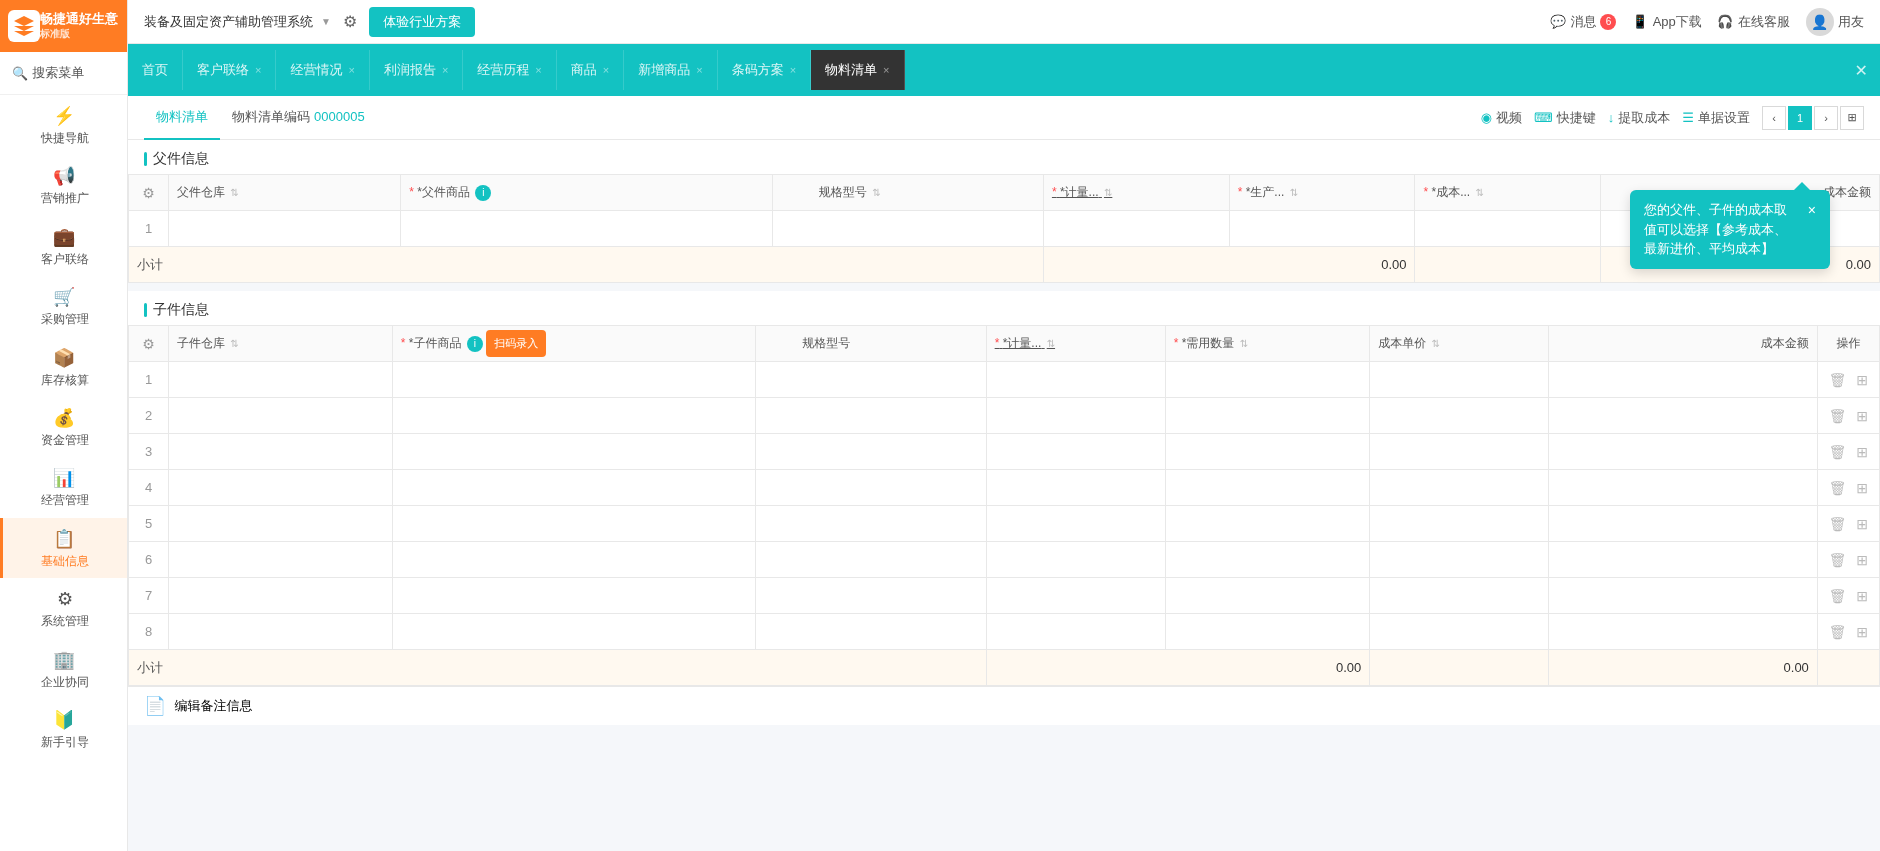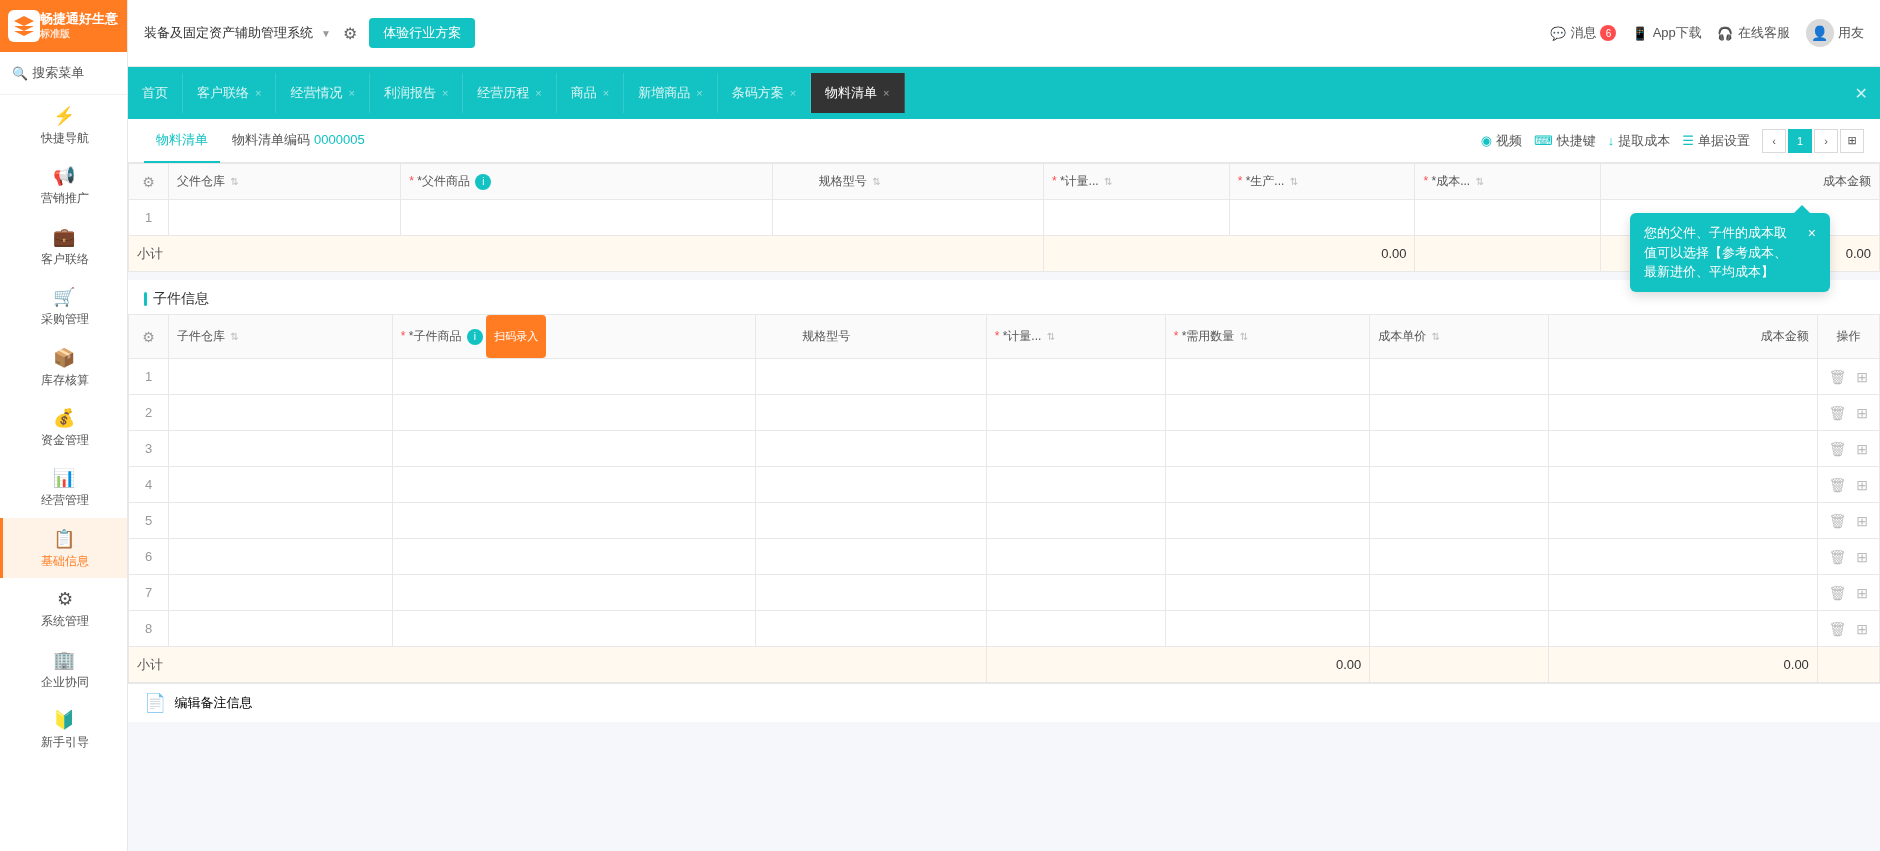--- a/index.html
+++ b/index.html
@@ -64,21 +64,21 @@
     .main-content {
       flex: 1;
       display: flex;
       flex-direction: column;
       overflow: hidden;
     }
 
     
     .top-header {
       background: #fff;
-      height: 67px;
+      height: 44px;
       display: flex;
       align-items: center;
       justify-content: space-between;
       padding: 0 16px;
       border-bottom: 1px solid #e8e8e8;
       flex-shrink: 0;
     }
     .top-header-left {
       display: flex; align-items: center; gap: 8px;
       font-size: 13px; color: #333;
@@ -238,37 +238,37 @@
     }
     .data-table .subtotal-row td {
       background: #fff9f0;
       font-weight: 500;
     }
     .data-table .subtotal-row .label { color: #555; }
     .data-table .col-settings { width: 40px; text-align: center; }
     .data-table .col-warehouse { min-width: 100px; margin-left: 44px; }
     .data-table .col-product { min-width: 160px; }
     .data-table .col-spec { min-width: 80px; padding-left: 46px; }
-    .data-table .col-unit { min-width: 80px; }
+    .data-table .col-unit { min-width: 80px; text-decoration: underline; }
     .data-table .col-production { min-width: 80px; margin-top: 39px; }
     .data-table .col-cost { min-width: 80px; }
     .data-table .col-actions { width: 60px; text-align: center; }
     .data-table .col-cost-amount { min-width: 120px; text-align: right; }
     .data-table .col-qty { min-width: 80px; }
     .data-table .col-unit-cost { min-width: 80px; }
 
     .settings-icon { color: #999; cursor: pointer; font-size: 14px; }
     .sort-icon { color: #bbb; font-size: 10px; margin-left: 2px; }
 
     .scan-btn {
       background: #ff7c23;
       color: #fff;
       border: none;
       border-radius: 4px;
-      padding: 14px 8px;
+      padding: 6px 8px;
       font-size: 11px;
       cursor: pointer;
     }
 
     .action-icon {
       color: #bbb; cursor: pointer; font-size: 14px; padding: 0 3px;
     }
 
     .info-icon {
       display: inline-flex;
@@ -514,20 +514,23 @@
   </div>
 
   <div class="page-content">
 
     <div class="tooltip-bubble" style="position: absolute; top: 50px; right: 50px; z-index: 200;">
       <span class="tooltip-close">×</span>
       <span>您的父件、子件的成本取值可以选择【参考成本、最新进价、平均成本】</span>
     </div>
 
     <div class="section">
+      <div class="section-header">
+        <span>父件信息</span>
+      </div>
       <table class="data-table">
         <thead>
           <tr>
             <th class="col-settings">
               <span class="settings-icon">⚙</span>
             </th>
             <th class="col-warehouse">
               <span>父件仓库</span>
               <span class="sort-icon">⇅</span>
             </th>

